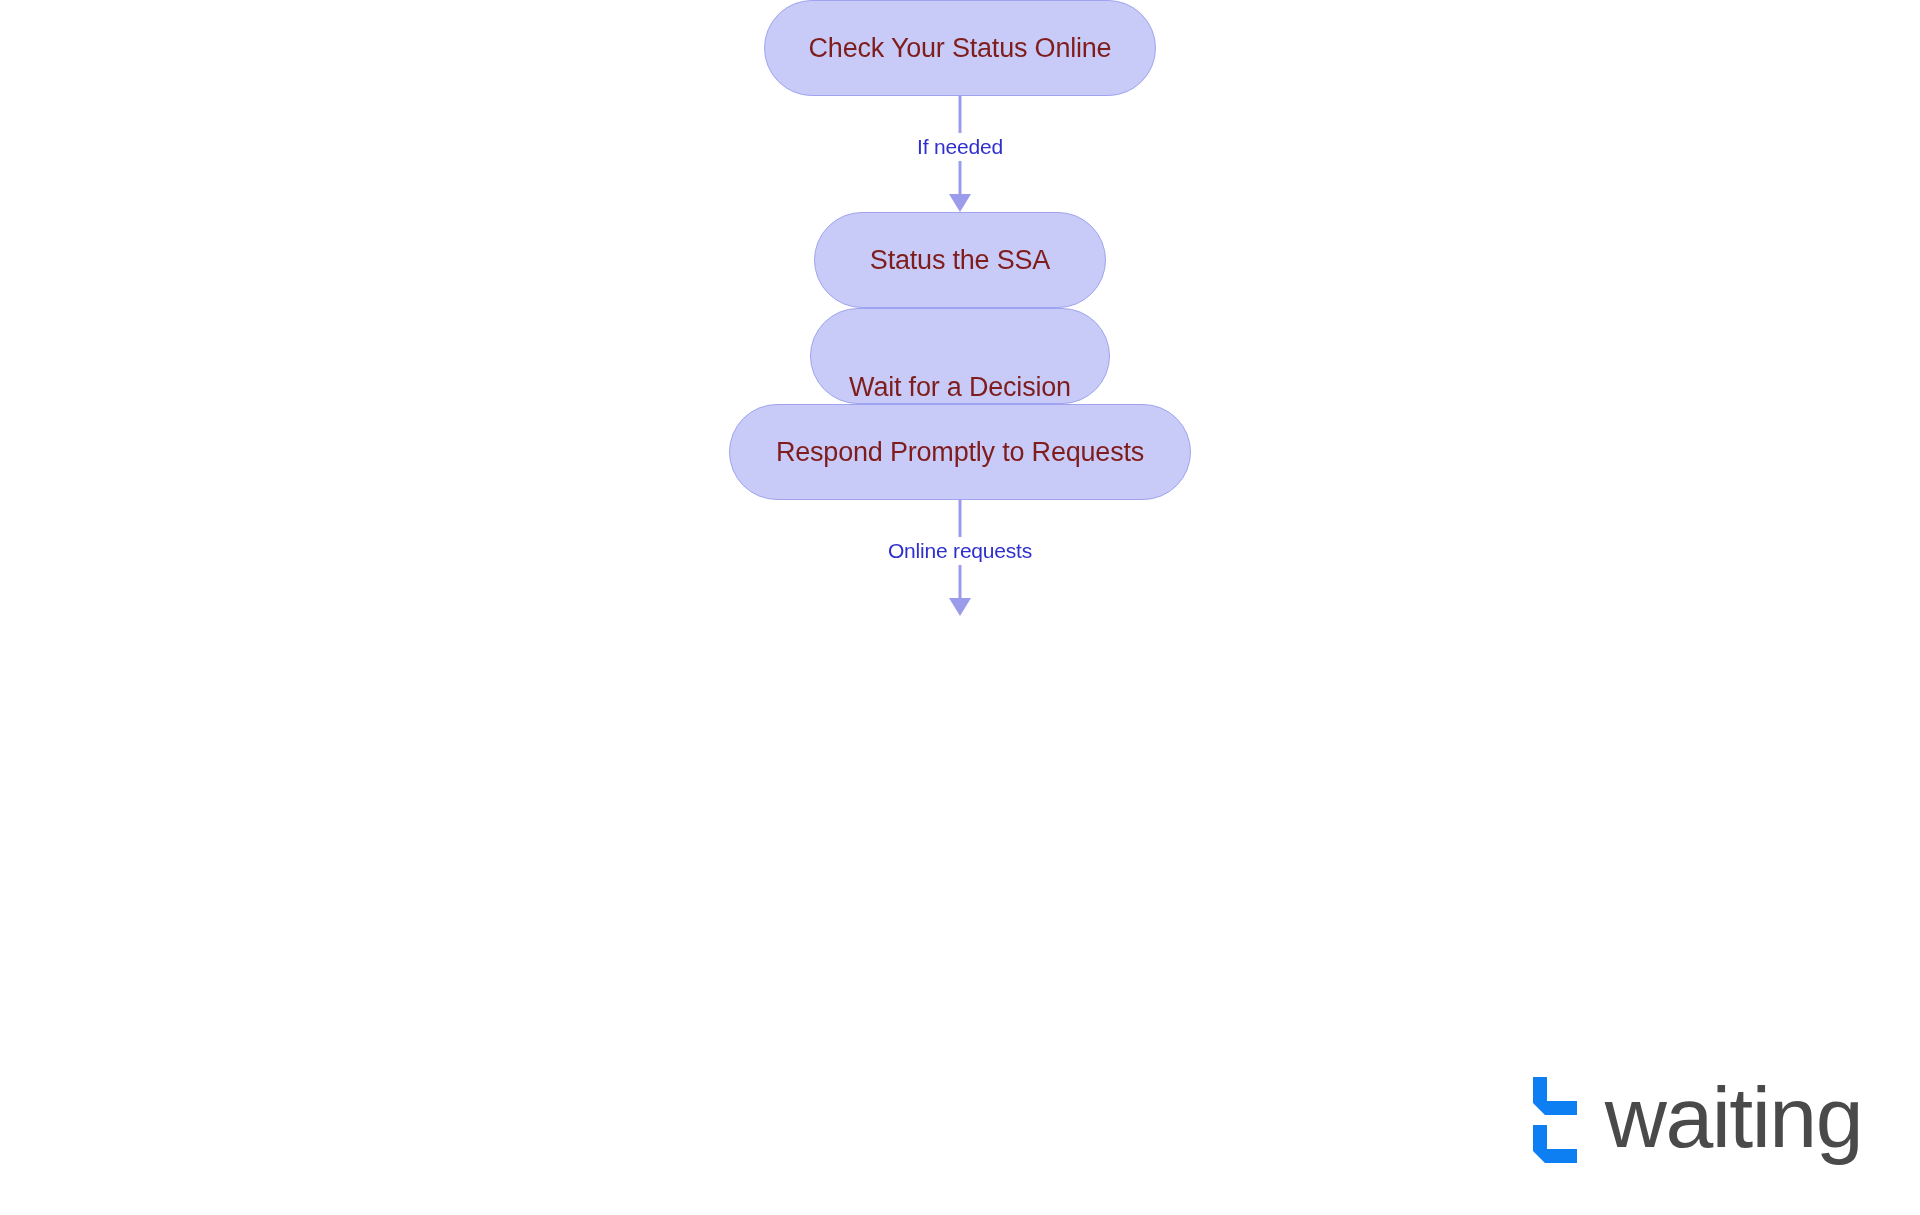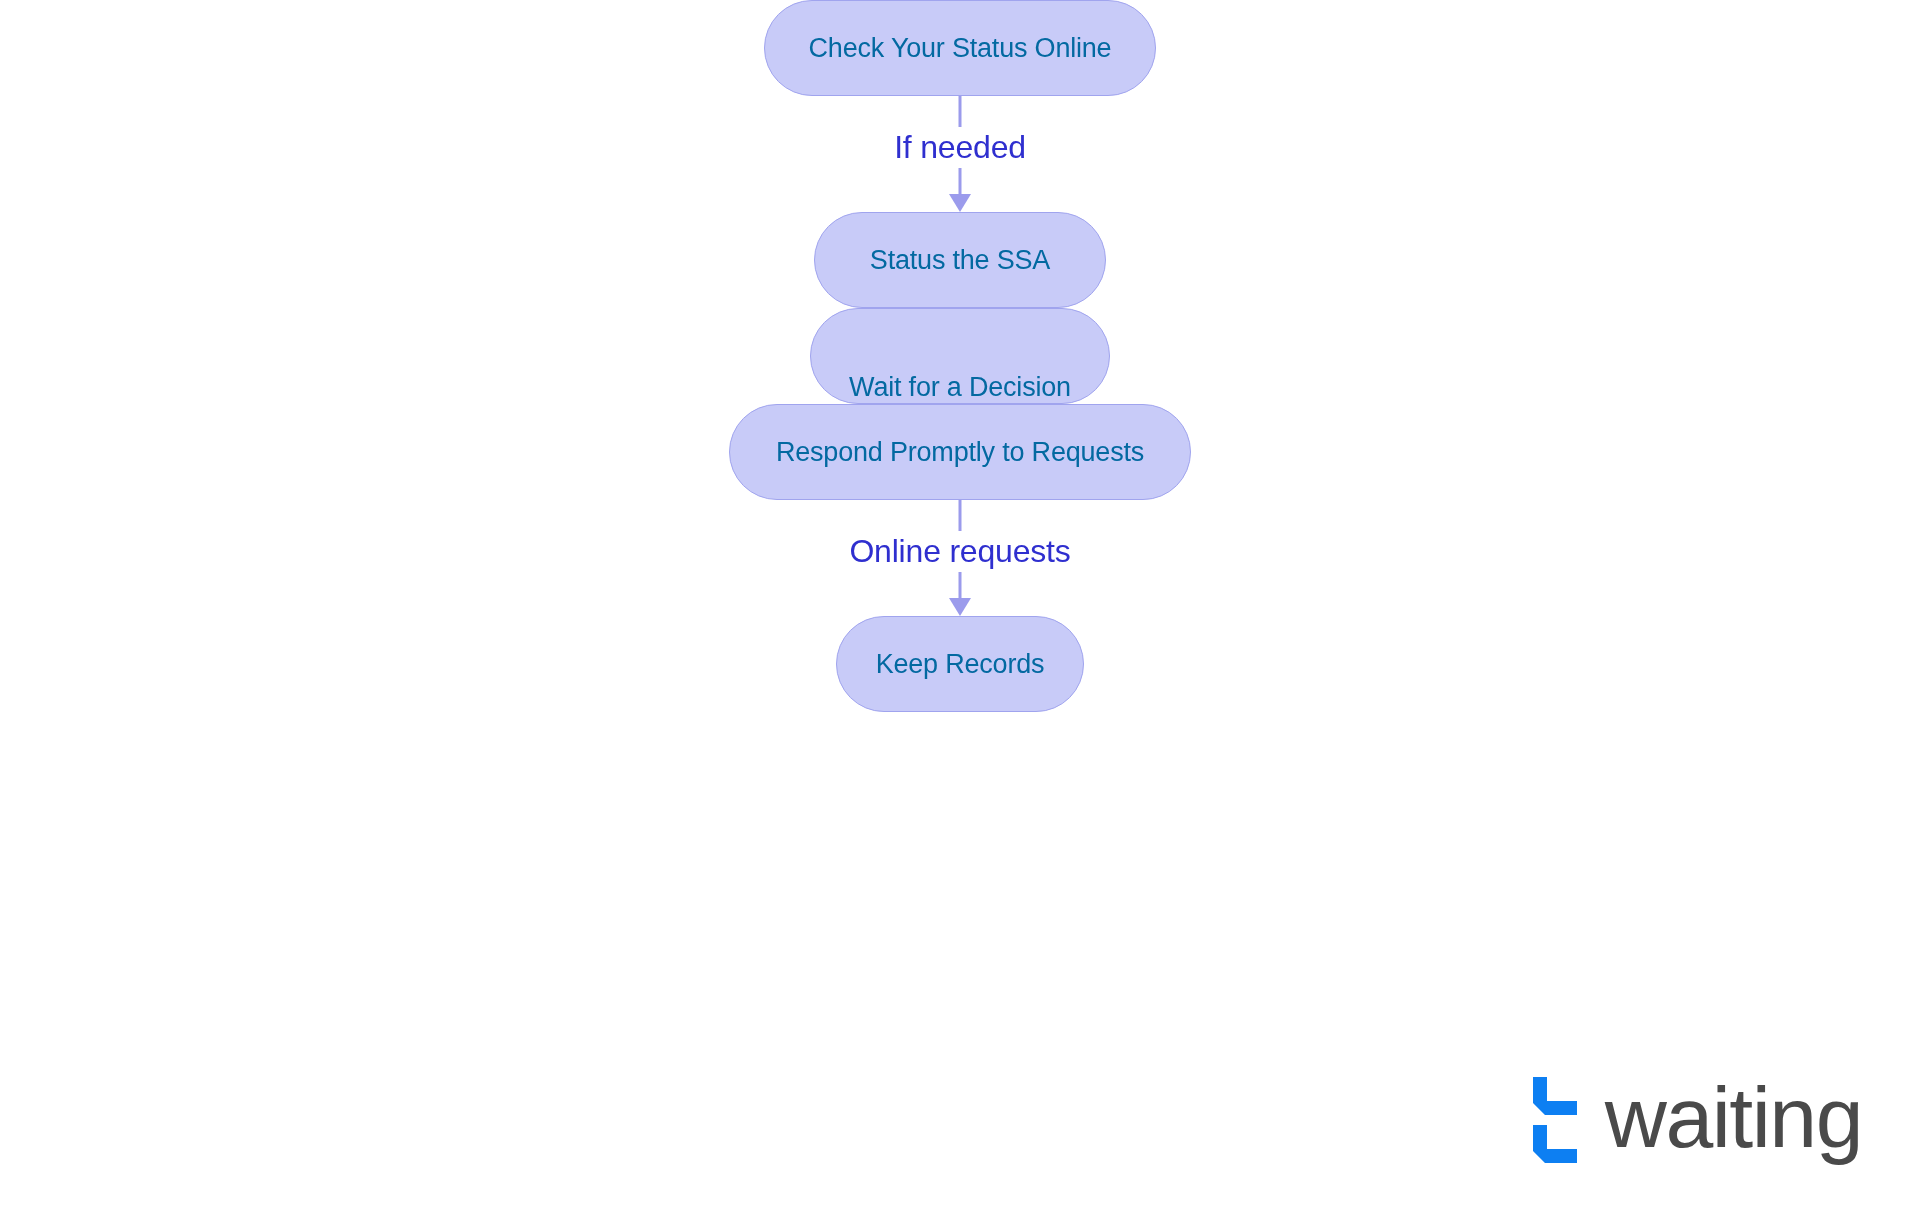--- a/index.html
+++ b/index.html
@@ -33,21 +33,21 @@
     display: flex;
     flex-direction: column;
     align-items: center;
   }
 
   .node {
     box-sizing: border-box;
     background: #c8cbf8;
     border: 1.6px solid #a0a4ee;
     border-radius: 999px;
-    color: #0369a1;
+    color: #7f1d1d;
     display: flex;
     align-items: center;
     justify-content: center;
     white-space: nowrap;
     font-size: 27px;
     font-weight: 400;
     letter-spacing: -0.2px;
     height: 96px;
   }
   .node-0 { width: 392px; }
@@ -84,21 +84,21 @@
     border-left: 11px solid transparent;
     border-right: 11px solid transparent;
     border-top: 18px solid #9b9bec;
   }
   .edge .edge-label {
     position: relative;
     z-index: 2;
     background: #ffffff;
     padding: 2px 9px;
     color: #2f2fcf;
-    font-size: 32px;
+    font-size: 21px;
     letter-spacing: -0.2px;
     white-space: nowrap;
     transform: translateY(-7px);
   }
 
   
   .logo {
     position: absolute;
     right: 58px;
     bottom: 48px;
@@ -151,23 +151,20 @@
     <div class="node node-3">
       <span>Respond Promptly to Requests</span>
     </div>
 
     <div class="edge">
       <span class="line"></span>
       <span class="arrowhead"></span>
       <span class="edge-label">Online requests</span>
     </div>
 
-    <div class="node node-4">
-      <span>Keep Records</span>
-    </div>
 
   </div>
 
   <div class="logo">
     <svg class="logo-mark" viewBox="0 0 48 92">
       <path d="M2 2 H16 V26 H46 V40 H14 L2 28 Z" fill="#0d7ff2"></path>
       <path d="M2 50 H16 V74 H46 V88 H14 L2 76 Z" fill="#0d7ff2"></path>
     </svg>
     <span class="logo-text">waiting</span>
   </div>

